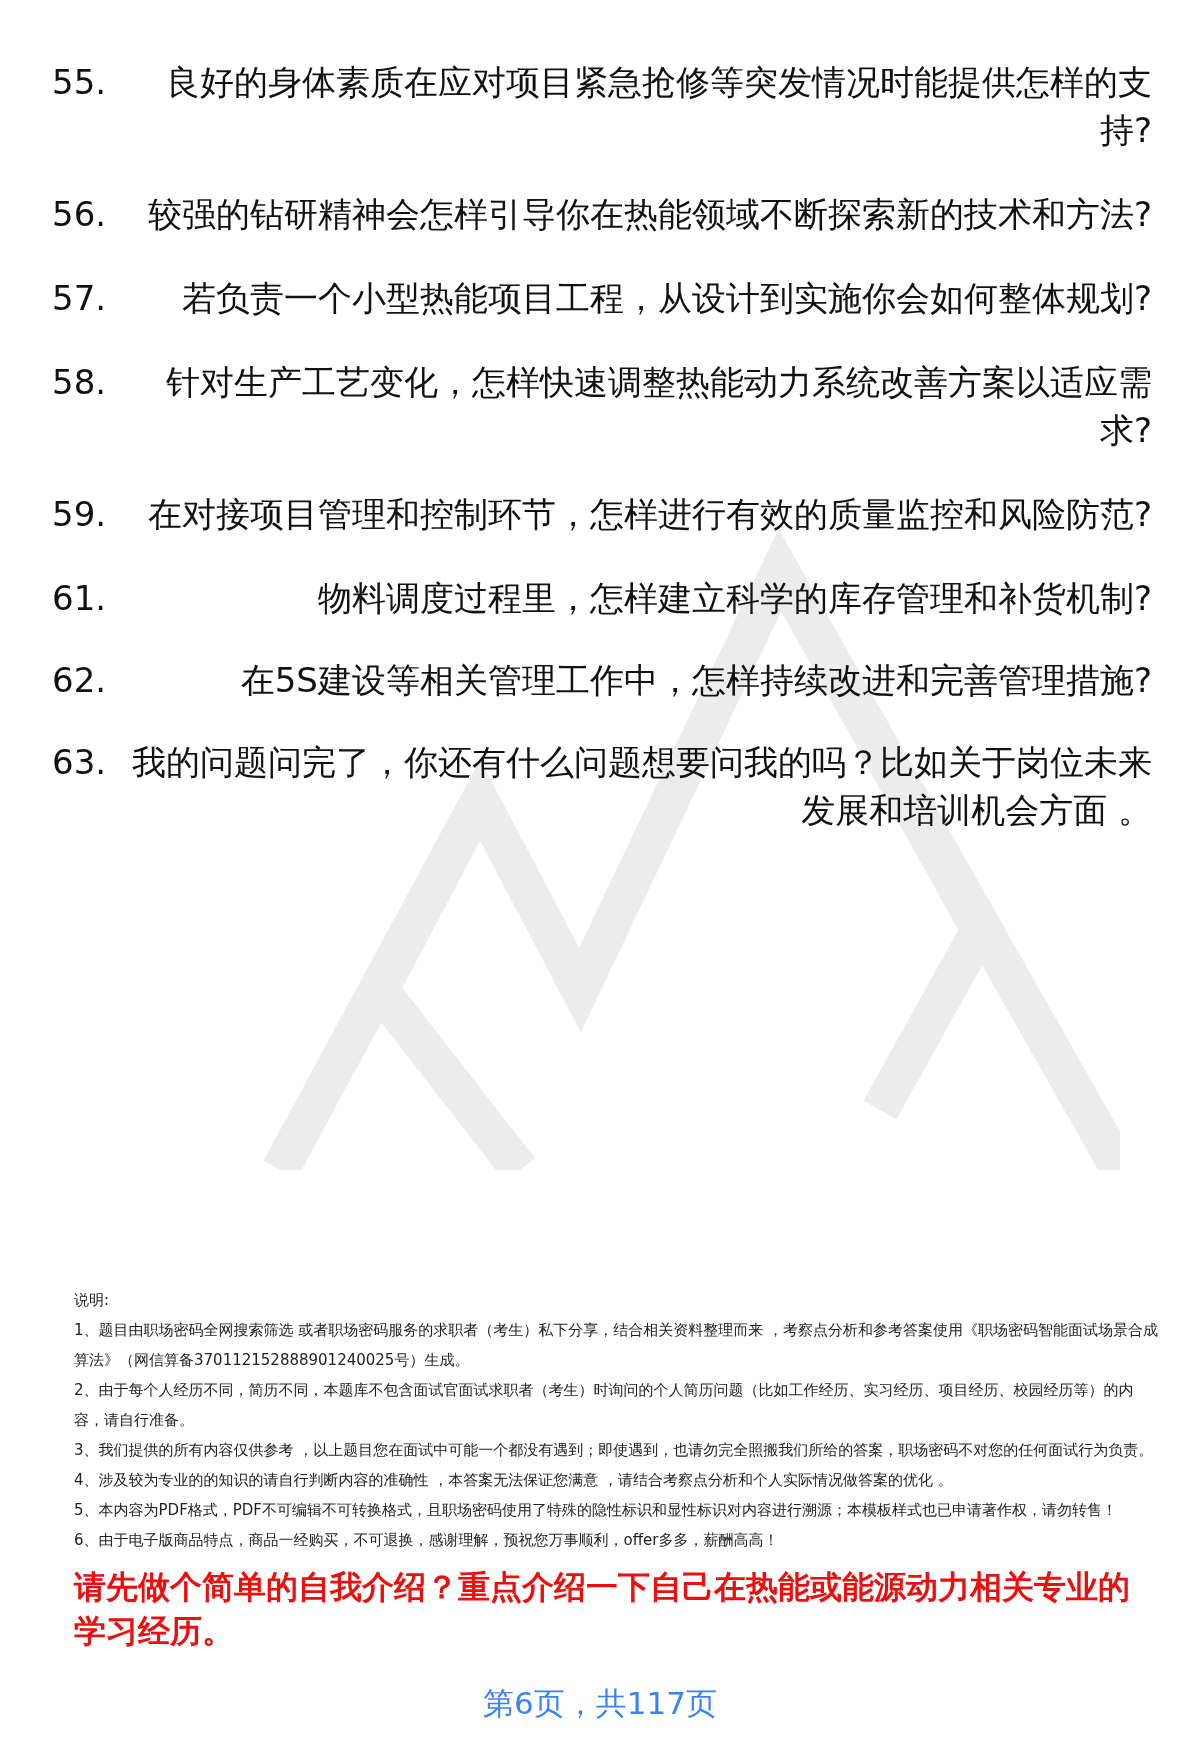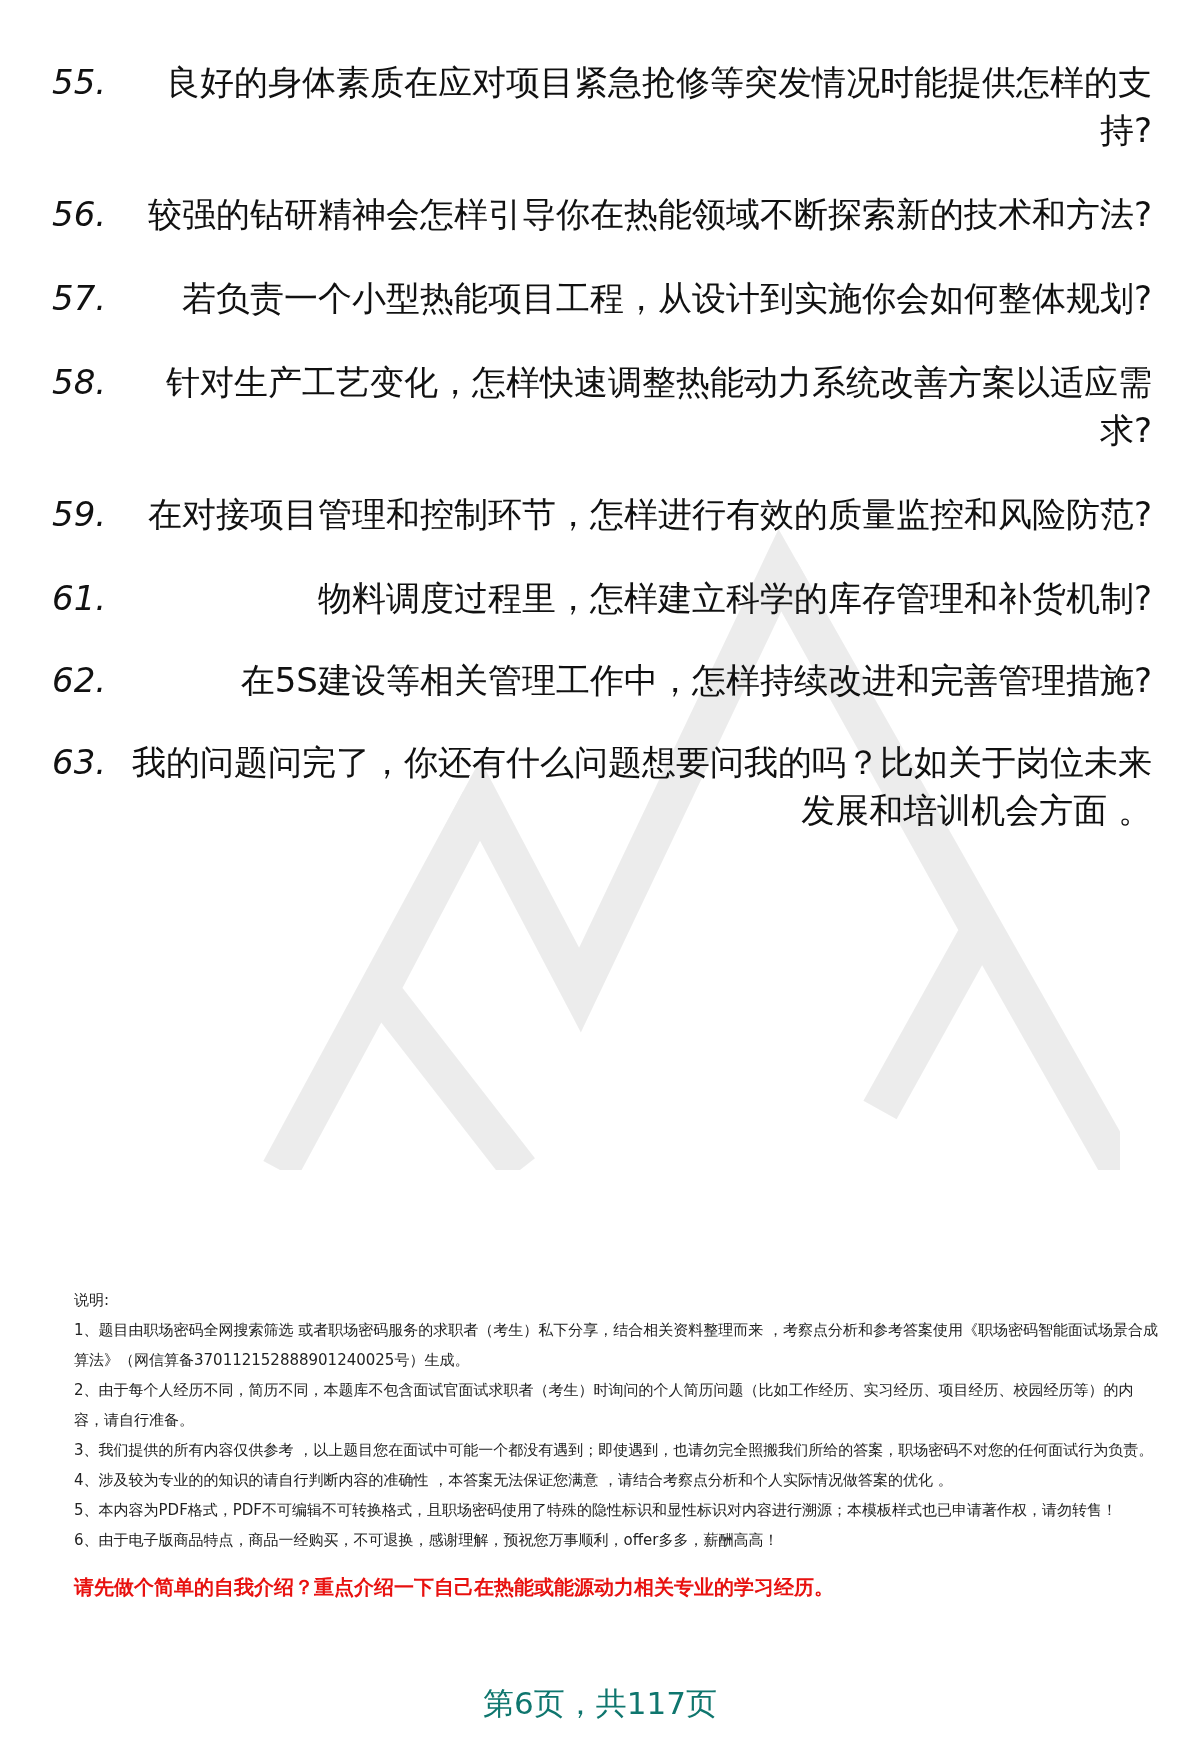--- a/index.html
+++ b/index.html
@@ -9,35 +9,35 @@
   }
   .watermark {
     position: absolute; left: 220px; top: 470px; width: 900px; height: 700px;
     pointer-events: none; opacity: 0.07;
   }
   .questions { position: absolute; left: 52px; top: 58px; width: 1100px; }
   .q {
     display: flex; font-size: 34px; line-height: 48px; margin-bottom: 36px;
   }
   .q.single { margin-bottom: 34px; }
-  .q-num { width: 75px; flex: none; letter-spacing: 0; font-style: italic; }
+  .q-num { width: 75px; flex: none; letter-spacing: 0; }
   .q-text { flex: 1; width: 1010px; word-break: break-all; text-align: right; }
   .notes {
     position: absolute; left: 74px; top: 1285px; width: 1085px;
     font-size: 15px; line-height: 30px; color: #222222;
   }
   .notes p { margin: 0; word-break: break-all; }
   .highlight {
     position: absolute; left: 74px; top: 1565px; width: 1085px;
-    font-size: 20px; line-height: 44px; font-weight: bold; color: #e8110f;
+    font-size: 32px; line-height: 44px; font-weight: bold; color: #e8110f;
     word-break: break-all;
   }
   .footer {
     position: absolute; left: 0; width: 1200px; top: 1683px;
-    text-align: center; font-size: 31px; color: #0f766e;
+    text-align: center; font-size: 31px; color: #3b82f6;
   }
 </style>
 </head>
 <body>
 
 <svg class="watermark" viewBox="0 0 900 700">
   <g fill="none" stroke="#000" stroke-width="38">
     <polyline points="60,700 260,330 360,520 560,100 900,700"></polyline>
     <polyline points="560,100 760,460 660,640"></polyline>
     <polyline points="260,330 160,520 300,700"></polyline>

